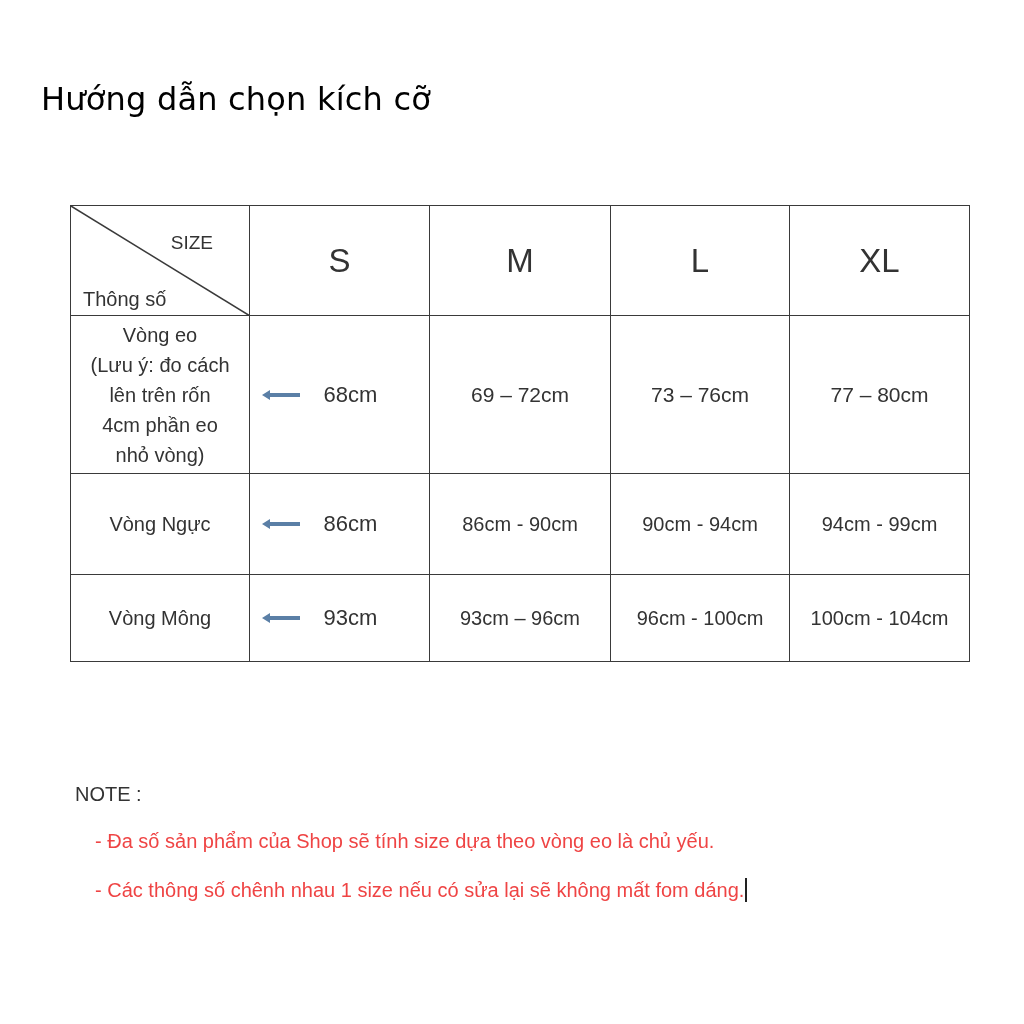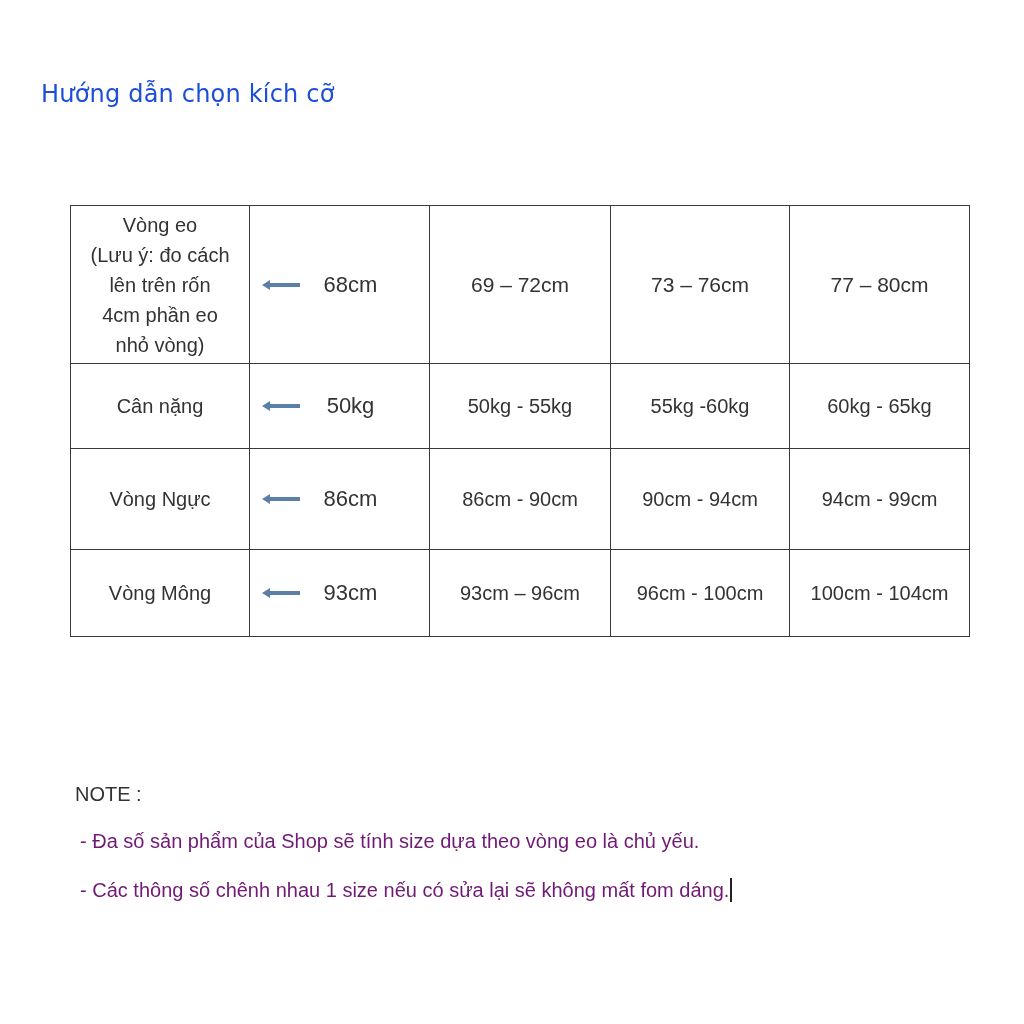--- a/index.html
+++ b/index.html
@@ -1,85 +1,86 @@
 <!DOCTYPE html>
 <html><head>
 <meta charset="utf-8">
 <style>
   html, body { margin: 0; padding: 0; background: #ffffff; }
   body { width: 1024px; height: 1024px; position: relative; overflow: hidden;
          font-family: "Liberation Sans", sans-serif; color: #333; }
-  .title { position: absolute; left: 41px; top: 80px; font-size: 24px;
-           font-family: "DejaVu Sans", sans-serif; color: #1d4ed8; letter-spacing: 0.2px; }
+  .title { position: absolute; left: 41px; top: 80px; font-size: 32px;
+           font-family: "DejaVu Sans", sans-serif; color: #000000; letter-spacing: 0.2px; }
   table.size { position: absolute; left: 70px; top: 205px; border-collapse: collapse;
                table-layout: fixed; }
   table.size td { border: 1.5px solid #3a3a3a; text-align: center; vertical-align: middle;
                   padding: 0; font-family: "Liberation Sans", sans-serif; color: #333; }
   .hdr-size { font-family: "Liberation Serif", serif; font-size: 33px; color: #333; }
   .corner { position: relative; }
   .corner svg { position: absolute; left: 0; top: 0; }
   .corner .lbl-size { position: absolute; right: 36px; top: 26px; font-size: 19px; }
   .corner .lbl-param { position: absolute; left: 12px; bottom: 4px; font-size: 20px; }
   .param { font-size: 20px; line-height: 30px; }
   .val { font-size: 21px; }
   .val-sm { font-size: 20px; }
   .scell { position: relative; }
   .scell .arrow { position: absolute; left: 12px; top: 50%; margin-top: -5px; }
   .scell .sval { font-size: 22px; padding-left: 22px; }
   .note-title { position: absolute; left: 75px; top: 783px; font-size: 20px; color: #333; }
-  .note { position: absolute; left: 80px; font-size: 20px; color: #701a75; }
+  .note { position: absolute; left: 95px; font-size: 20px; color: #ef4444; }
   .cursor { display: inline-block; width: 2px; height: 24px; background: #222;
             vertical-align: -5px; margin-left: 1px; }
 </style>
 </head>
 <body>
 
 <div class="title">Hướng dẫn chọn kích cỡ</div>
 
 <table class="size">
   <colgroup>
     <col style="width:179px">
       <col style="width:180px">
       <col style="width:181px">
       <col style="width:179px">
       <col style="width:180px">
   </colgroup>
   <tbody>
+      <tr style="height:110px">
+    <td class="corner">
+      <svg width="179" height="110">
+        <line x1="0" y1="0" x2="179" y2="110" stroke="#3a3a3a" stroke-width="1.5"></line>
+      </svg>
+      <span class="lbl-size">SIZE</span>
+      <span class="lbl-param">Thông số</span>
+    </td>
+    <td class="hdr-size">S</td>
+    <td class="hdr-size">M</td>
+    <td class="hdr-size">L</td>
+    <td class="hdr-size">XL</td>
+  </tr>
 
   <tr style="height:158px">
     <td class="param">
       <div>Vòng eo</div>
       <div>(Lưu ý: đo cách</div>
       <div>lên trên rốn</div>
       <div>4cm  phần eo</div>
       <div>nhỏ vòng)</div>
     </td>
     <td class="scell">
       <svg class="arrow" width="40" height="10">
         <polygon points="0,5 8,0 8,3 38,3 38,7 8,7 8,10" fill="#5b7fa6"></polygon>
       </svg>
       <span class="sval">68cm</span>
     </td>
     <td class="val">69 – 72cm</td>
     <td class="val">73 – 76cm</td>
     <td class="val">77 – 80cm</td>
   </tr>
 
-  <tr style="height:85px">
-    <td class="param">Cân nặng</td>
-    <td class="scell">
-      <svg class="arrow" width="40" height="10">
-        <polygon points="0,5 8,0 8,3 38,3 38,7 8,7 8,10" fill="#5b7fa6"></polygon>
-      </svg>
-      <span class="sval">50kg</span>
-    </td>
-    <td class="val-sm">50kg - 55kg</td>
-    <td class="val-sm">55kg -60kg</td>
-    <td class="val-sm">60kg - 65kg</td>
-  </tr>
 
   <tr style="height:101px">
     <td class="param">Vòng Ngực</td>
     <td class="scell">
       <svg class="arrow" width="40" height="10">
         <polygon points="0,5 8,0 8,3 38,3 38,7 8,7 8,10" fill="#5b7fa6"></polygon>
       </svg>
       <span class="sval">86cm</span>
     </td>
     <td class="val-sm">86cm - 90cm</td>

